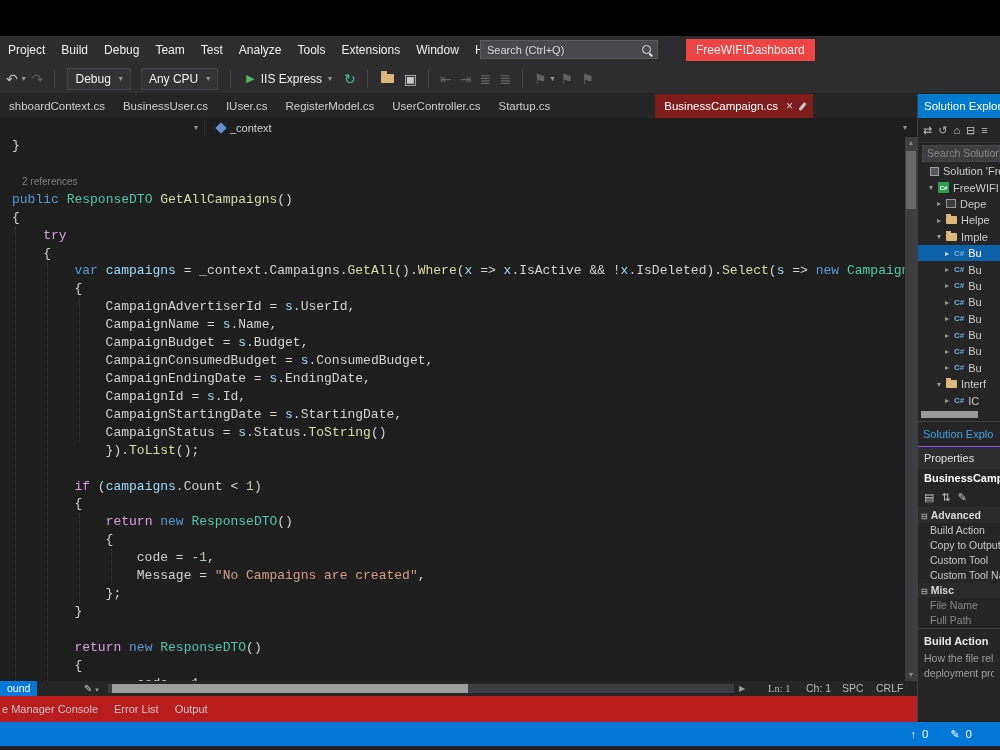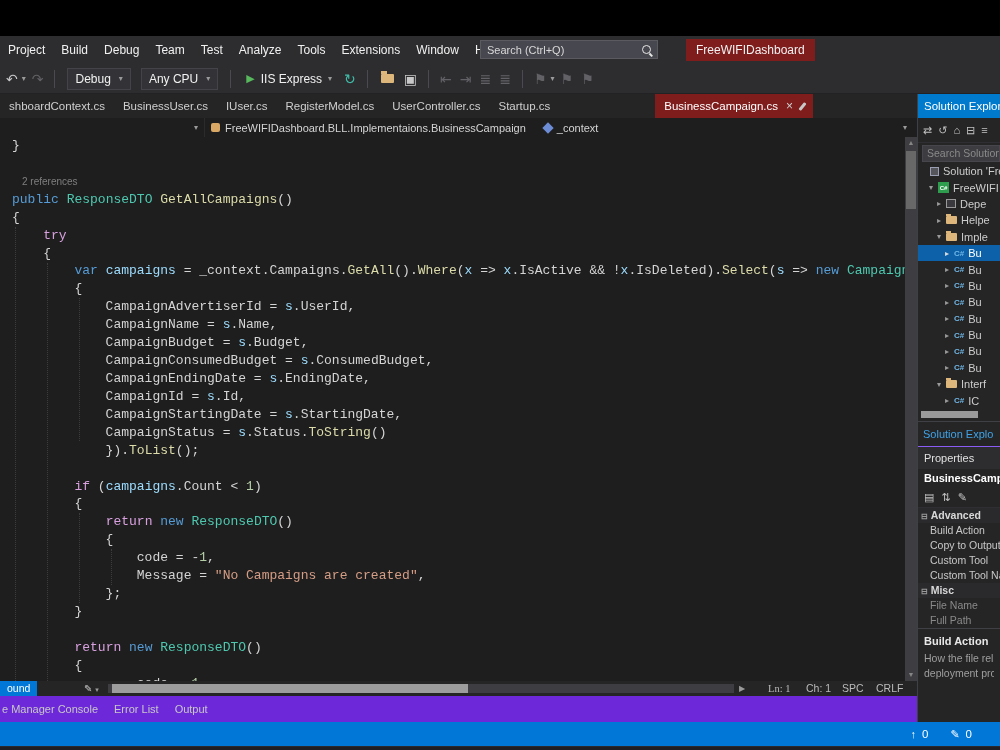--- a/index.html
+++ b/index.html
@@ -6,21 +6,21 @@
   #screen{position:relative;width:1000px;height:750px;background:#1e1e1e;overflow:hidden;margin-top:36px;}
 
   
   #menubar{position:absolute;left:0;top:0;width:1000px;height:28px;background:#2d2d30;display:flex;align-items:center;}
   #menu-items{display:flex;align-items:center;height:100%;}
   .menu-item{padding:0 8px;font-size:12px;color:#f1f1f1;line-height:28px;cursor:default;}
   .qsearch{position:absolute;left:480px;top:4px;width:178px;height:19px;background:#47474f;border:1px solid #5a5a60;display:flex;align-items:center;justify-content:space-between;padding:0 6px;box-sizing:border-box;}
   .qs-text{font-size:11px;color:#d8d8d8;}
   .mag{width:7px;height:7px;border:1.5px solid #e8e8e8;border-radius:50%;position:relative;}
   .mag::after{content:"";position:absolute;width:4px;height:1.5px;background:#e8e8e8;transform:rotate(45deg);right:-3px;bottom:-2px;}
-  .wtitle{position:absolute;left:686px;top:3px;height:22px;line-height:22px;padding:0 10px;background:#7f1d1d;color:#f1f1f1;font-size:12px;text-align:right;}
+  .wtitle{position:absolute;left:686px;top:3px;height:22px;line-height:22px;padding:0 10px;background:#ef4444;color:#f1f1f1;font-size:12px;text-align:right;}
 
   
   #toolbar{position:absolute;left:0;top:28px;width:1000px;height:30px;background:#2d2d30;border-bottom:1px solid #222225;display:flex;align-items:center;gap:4px;padding-left:4px;box-sizing:border-box;}
   .tb-ic{color:#c8c8c8;font-size:14px;padding:0 2px;}
   .tb-ic.dim{color:#626266;}
   .tb-ic.teal{color:#3fbda8;}
   .tb-caret{color:#9a9a9a;font-size:8px;margin-left:-2px;}
   .tb-sep{width:1px;height:18px;background:#4a4a50;margin:0 5px;}
   .tb-combo{display:flex;align-items:center;gap:8px;border:1px solid #434349;background:#333337;color:#f1f1f1;font-size:12px;height:20px;padding:0 7px;margin:0 3px;}
   .tb-combo .caret, .tb-run .caret, .nav-seg .caret{color:#9a9a9a;font-size:8px;}
@@ -71,21 +71,21 @@
   #efooter .chip{position:absolute;left:0;top:0;height:15px;line-height:15px;background:#0178d7;color:#fff;padding:0 7px;}
   #efooter .pen{position:absolute;left:84px;top:0;line-height:15px;color:#c8c8c8;font-size:10px;}
   #efooter .pen .caret{font-size:7px;color:#9a9a9a;}
   #htrack{position:absolute;left:108px;top:3px;width:626px;height:9px;background:#3e3e42;}
   #hthumb{position:absolute;left:4px;top:0;width:356px;height:9px;background:#9d9d9d;}
   #efooter .sarr{position:absolute;left:739px;top:0;line-height:15px;color:#9a9a9a;font-size:8px;}
   .ef-ln{position:absolute;left:768px;top:0;line-height:15px;font-family:Liberation Serif, serif;} .ef-ch{position:absolute;left:806px;top:0;line-height:15px;}
   .ef-spc{position:absolute;left:842px;top:0;line-height:15px;} .ef-eol{position:absolute;left:876px;top:0;line-height:15px;}
 
   
-  #paneltabs{position:absolute;left:0;top:660px;width:917px;height:26px;background:#6d28d9;display:flex;align-items:center;gap:16px;padding-left:2px;box-sizing:border-box;}
+  #paneltabs{position:absolute;left:0;top:660px;width:917px;height:26px;background:#b91c1c;display:flex;align-items:center;gap:16px;padding-left:2px;box-sizing:border-box;}
   .panel-tab{font-size:11px;color:#c8c8c8;white-space:nowrap;}
 
   
   #rightdock{position:absolute;left:917px;top:58px;width:83px;height:628px;background:#252526;border-left:1px solid #3f3f46;box-sizing:border-box;overflow:hidden;}
   .se-header{height:24px;line-height:24px;background:#007acc;color:#fff;font-size:11.5px;padding-left:6px;white-space:nowrap;overflow:hidden;}
   .se-toolbar{height:24px;display:flex;align-items:center;gap:6px;padding-left:5px;border-bottom:1px solid #2f2f33;}
   .seic,.ppic{color:#c0c0c0;font-size:11px;}
   .se-search{height:20px;display:flex;align-items:center;}
   .se-search .box{margin:0 0 0 4px;flex:1;height:15px;line-height:15px;background:#3c3c41;border:1px solid #46464c;color:#8a8a8a;font-size:10.5px;padding-left:4px;white-space:nowrap;overflow:hidden;}
   #setree{height:246px;overflow:hidden;}
@@ -245,24 +245,20 @@
   </div>
   <div id="tabwell">
     <span>▾</span>
     <span>⊟</span>
   </div>
 
   <div id="navbar">
     <div class="nav-seg nav-seg1">
       <span class="caret">▾</span>
     </div>
-    <div class="nav-seg">
-      <span class="nav-ic-class"></span>
-      <span>FreeWIFIDashboard.BLL.Implementaions.BusinessCampaign</span>
-    </div>
     <div class="nav-seg nav-seg3">
       <span class="nav-ic-member"></span>
       <span>_context</span>
       <span class="caret">▾</span>
     </div>
   </div>
 
   <div id="editor">
     <div id="code">
         <div class="cl"><span class="p">}</span></div>

